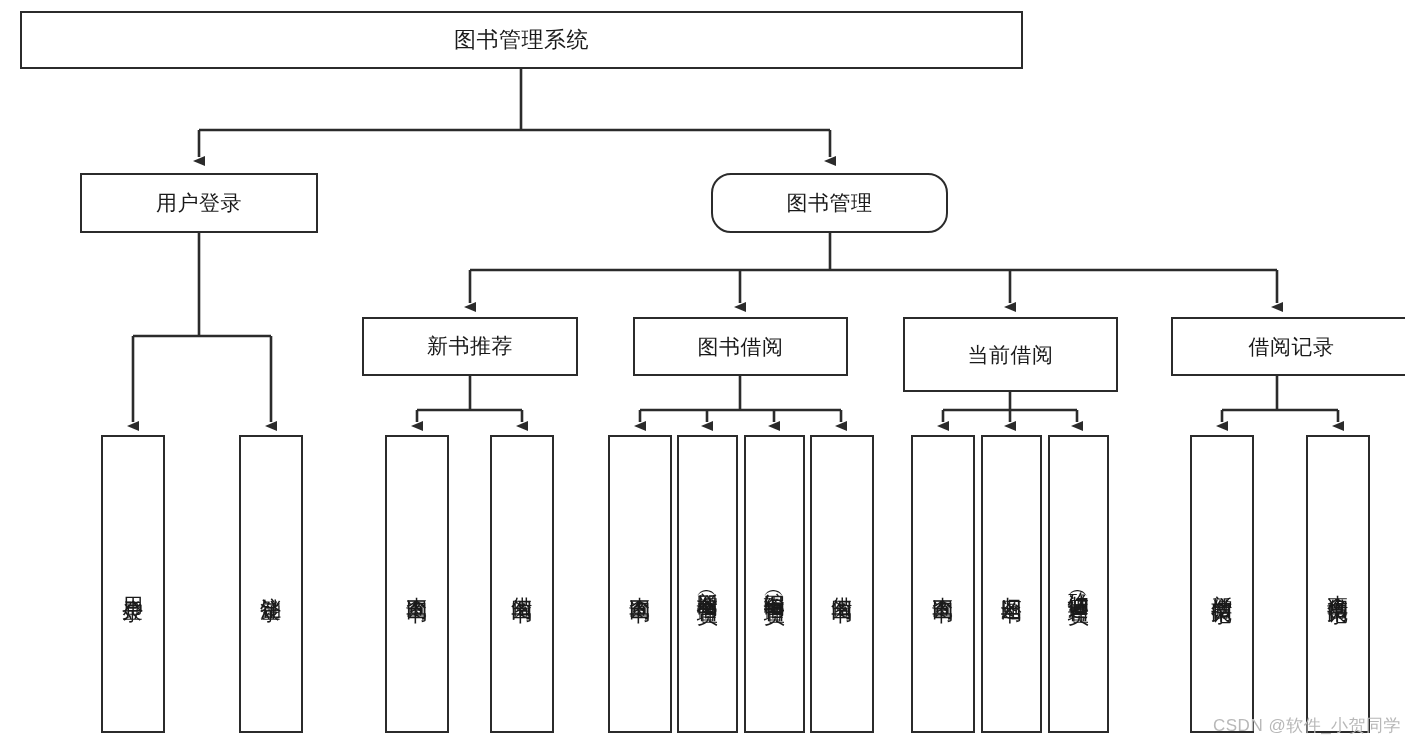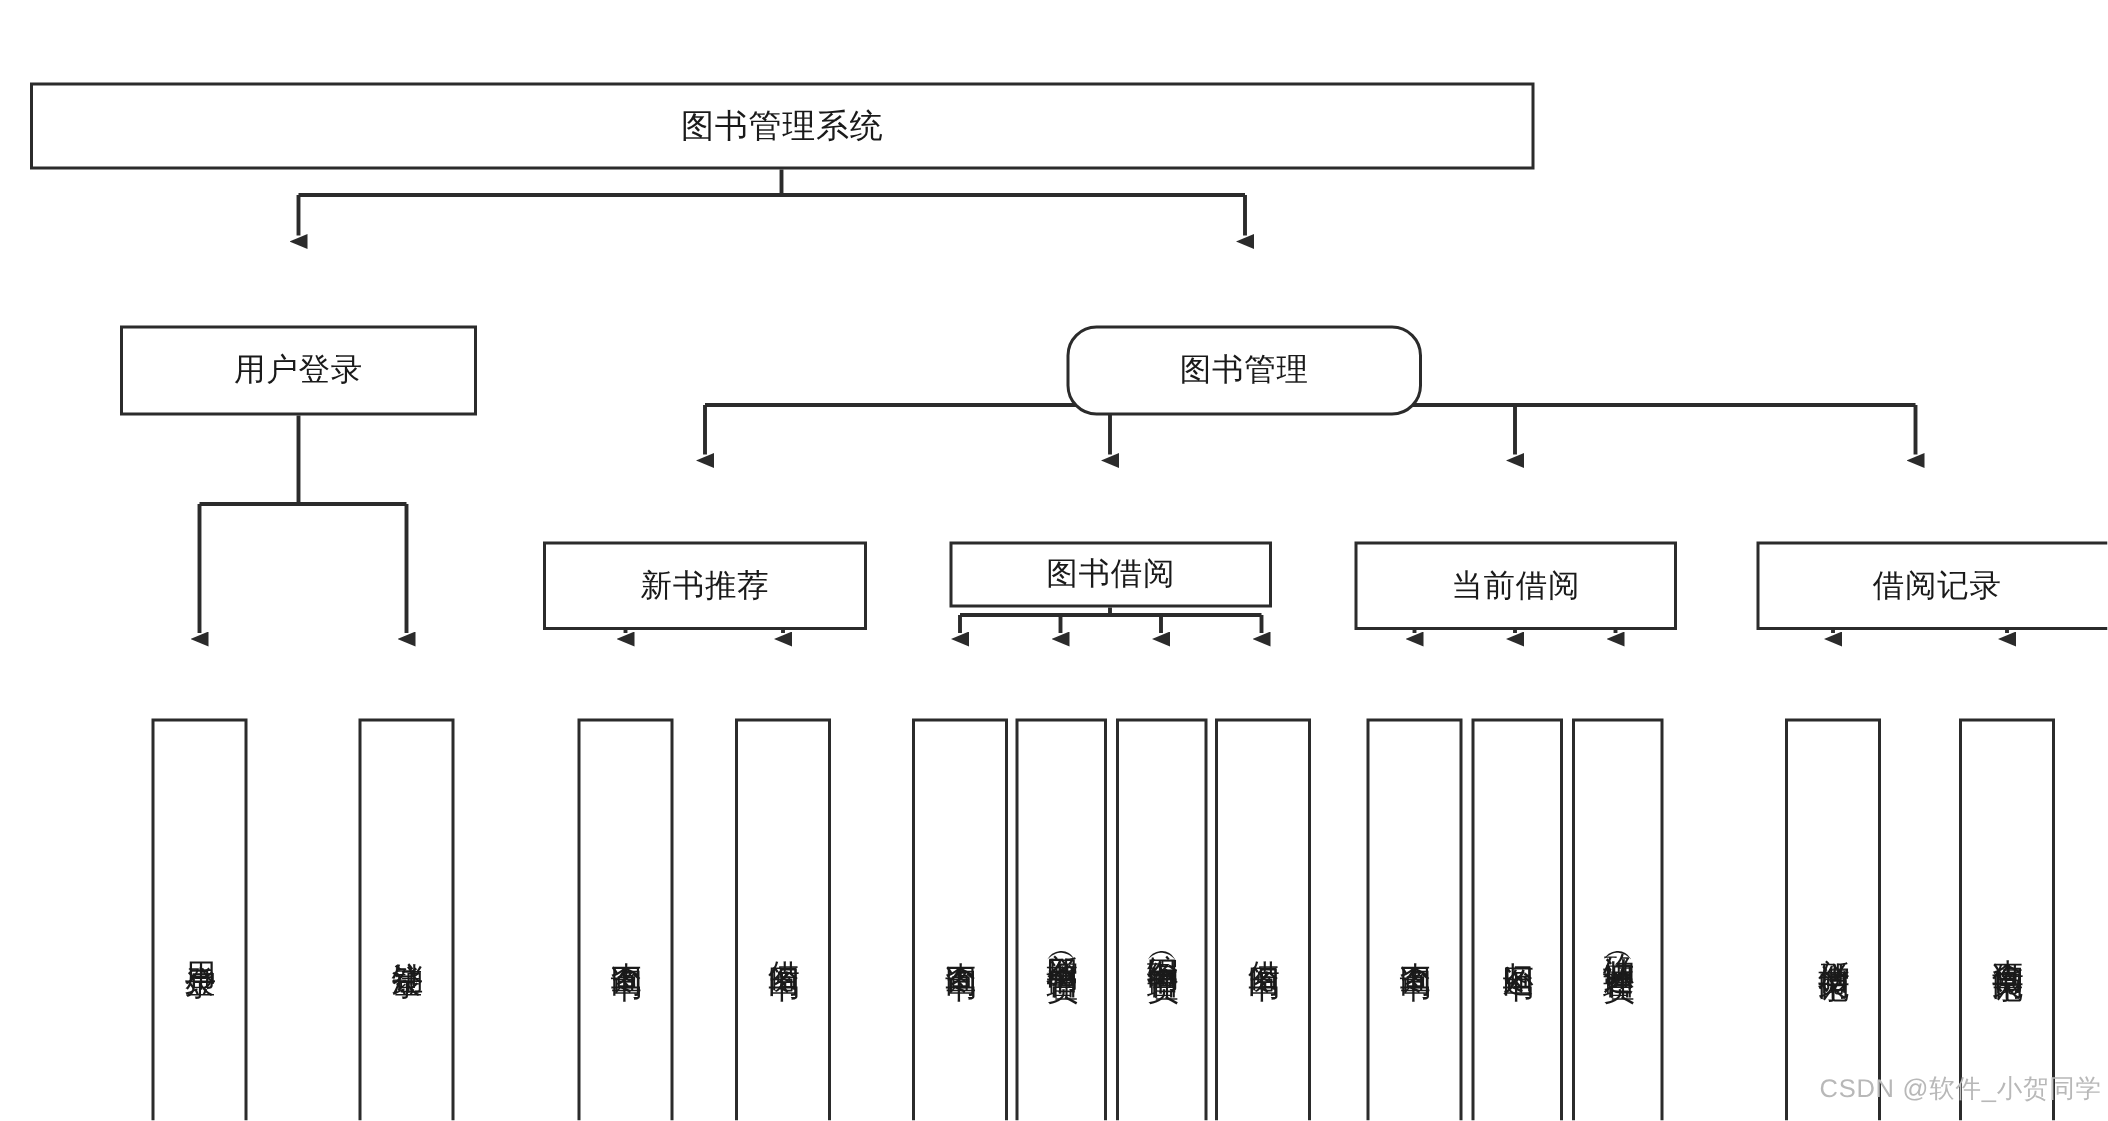--- a/index.html
+++ b/index.html
@@ -28,21 +28,20 @@
   }
   .node {
     position: absolute;
     box-sizing: border-box;
     background: #ffffff;
     border: 2px solid #2b2b2b;
     display: flex;
     align-items: center;
     justify-content: center;
     color: #1a1a1a;
-    margin-top: 44px;
   }
   .node .label {
     display: block;
     text-align: center;
     line-height: 1.22;
     white-space: nowrap;
   }
   .node.horizontal .label {
     font-size: 21px;
     letter-spacing: 0.5px;
@@ -148,24 +147,24 @@
   <div class="node horizontal" style="left:80px; top:173px; width:238px; height:60px;">
     <span class="label">用户登录</span>
   </div>
   <div class="node horizontal" style="left:711px; top:173px; width:237px; height:60px;border-radius:20px;">
     <span class="label">图书管理</span>
   </div>
 
   <div class="node horizontal" style="left:362px; top:317px; width:216px; height:59px;font-family:Liberation Serif, serif;">
     <span class="label">新书推荐</span>
   </div>
-  <div class="node horizontal" style="left:633px; top:317px; width:215px; height:44px;">
+  <div class="node horizontal" style="left:633px; top:317px; width:215px; height:59px;">
     <span class="label">图书借阅</span>
   </div>
-  <div class="node horizontal" style="left:903px; top:317px; width:215px; height:59px;">
+  <div class="node horizontal" style="left:903px; top:317px; width:215px; height:75px;">
     <span class="label">当前借阅</span>
   </div>
   <div class="node horizontal" style="left:1171px; top:317px; width:241px; height:59px;">
     <span class="label">借阅记录</span>
   </div>
 
   <div class="node vertical" style="left:101px; top:435px; width:64px; height:298px;">
     <span class="label">用户登录</span>
   </div>
   <div class="node vertical" style="left:239px; top:435px; width:64px; height:298px;">

